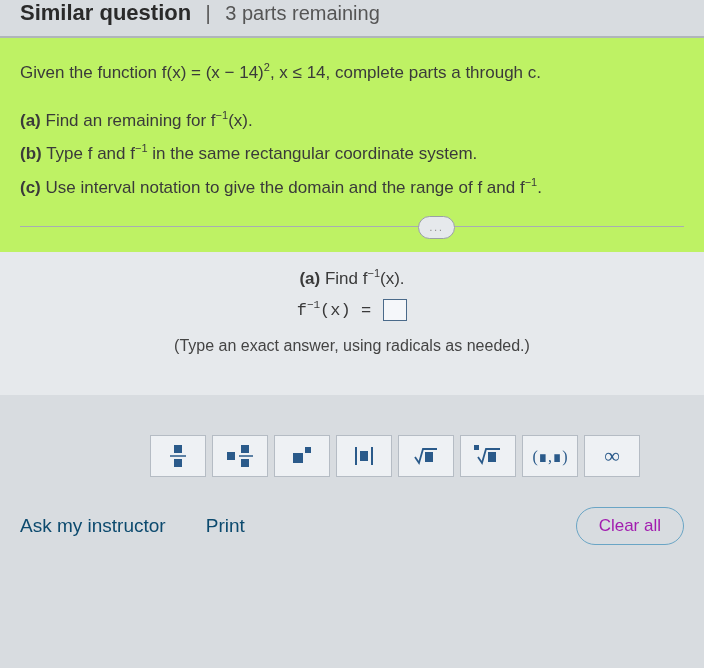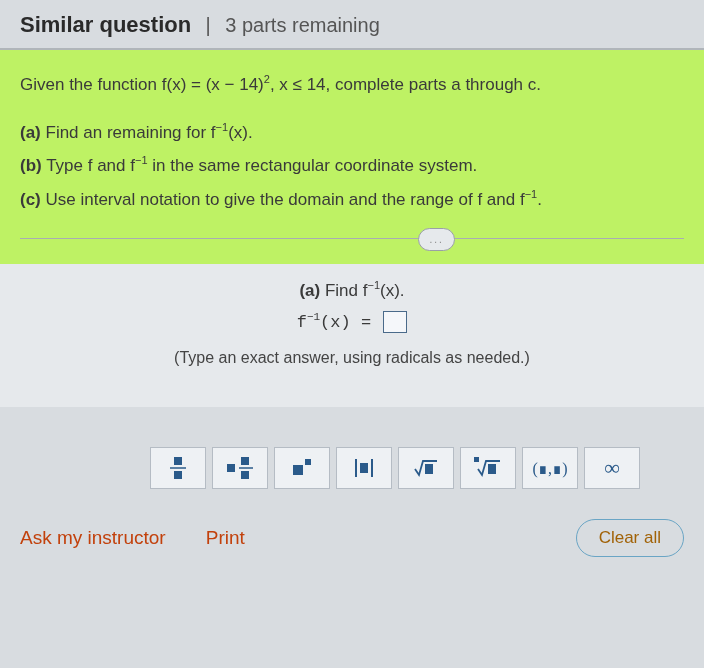--- a/index.html
+++ b/index.html
@@ -5,21 +5,21 @@
     * { margin: 0; padding: 0; box-sizing: border-box; }
     body {
       font-family: Arial, Helvetica, sans-serif;
       background: #d8dce0;
       width: 704px;
       height: 668px;
       overflow: hidden;
       color: #3a3a3a;
     }
     .header {
-      padding: 12px 20px 10px 20px;
+      padding: 0 20px 10px 20px;
       border-bottom: 2px solid #b0b5ba;
     }
     .header-title {
       font-size: 22px;
       font-weight: bold;
       color: #2a2a2a;
       display: inline;
     }
     .header-sub {
       font-size: 20px;
@@ -98,27 +98,27 @@
     }
     .pal-btn svg { display: block; }
     .footer {
       display: flex;
       align-items: center;
       padding: 30px 20px 10px 20px;
       gap: 40px;
     }
     .footer .link {
       font-size: 19px;
-      color: #c2410c;
+      color: #0c4a6e;
       cursor: pointer;
     }
     .clear-btn {
       margin-left: auto;
       border: 1.5px solid #6aa5c5;
-      color: #a16207;
+      color: #a21caf;
       background: transparent;
       border-radius: 20px;
       padding: 8px 22px;
       font-size: 17px;
       cursor: pointer;
     }
   </style>
 </head>
 <body>
 

